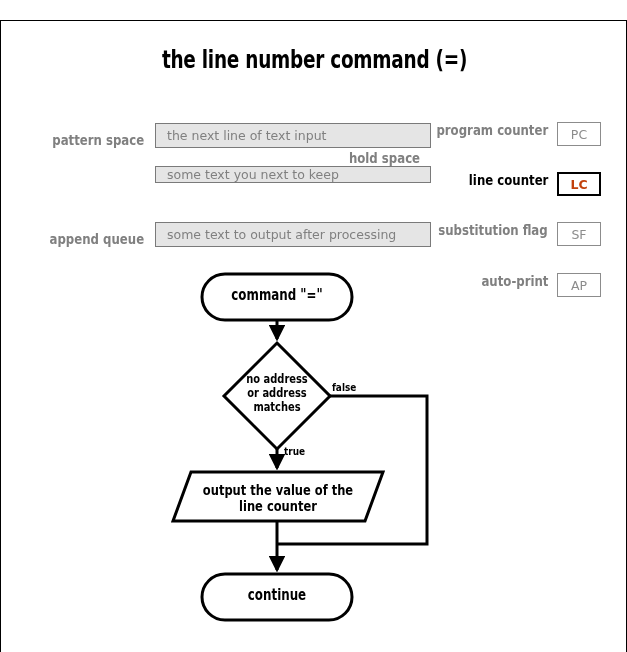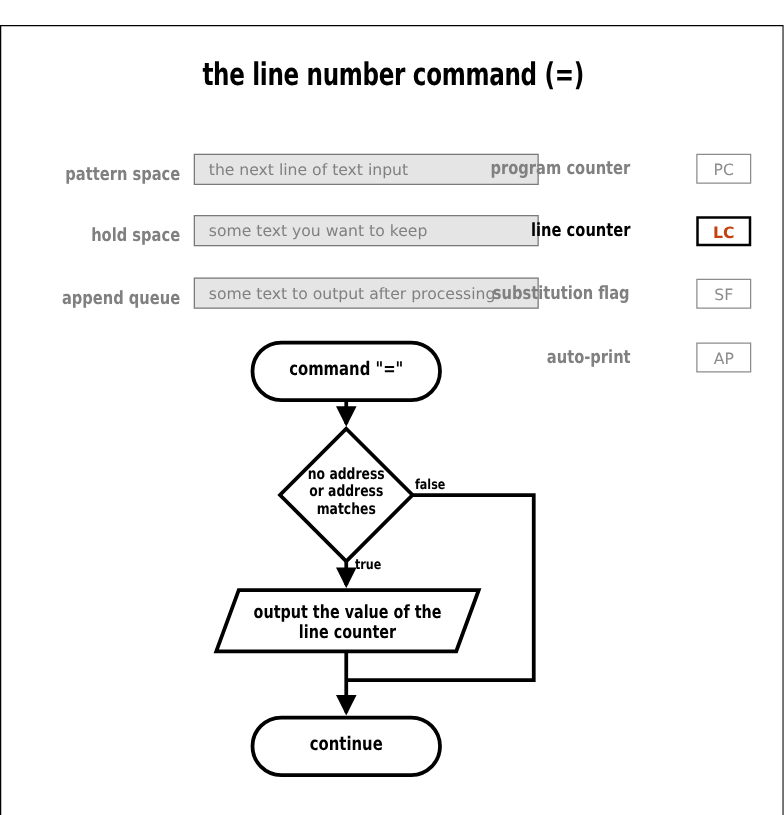--- a/index.html
+++ b/index.html
@@ -73,23 +73,21 @@
     color: #808080;
     white-space: nowrap;
   }
 
   
   .rrow {
     position: absolute;
     right: 25px;
     height: 26px;
     display: flex;
-    align-items: center;
     justify-content: flex-end;
-    gap: 44px;
   }
   .rrow .lbl {
     font-family: "DejaVu Sans Condensed", "Liberation Sans Narrow", "Liberation Sans", sans-serif;
     font-weight: bold;
     font-size: 14.5px;
     color: #808080;
     white-space: nowrap;
     margin-right: 9px;
     transform: scaleX(0.9);
     transform-origin: right center;
@@ -150,24 +148,24 @@
 
   <div id="title">the line number command (=)</div>
 
   <div class="lrow" style="top:101px;">
     <div class="lbl">pattern space</div>
     <div class="box">
       <span>the next line of text input</span>
     </div>
   </div>
 
-  <div class="lrow" style="top:150px;">
+  <div class="lrow" style="top:136px;flex-direction:column;">
     <div class="lbl">hold space</div>
     <div class="box">
-      <span>some text you want to keep</span>
+      <span>some text you next to keep</span>
     </div>
   </div>
 
   <div class="lrow" style="top:200px;">
     <div class="lbl">append queue</div>
     <div class="box">
       <span>some text to output after processing</span>
     </div>
   </div>
 

